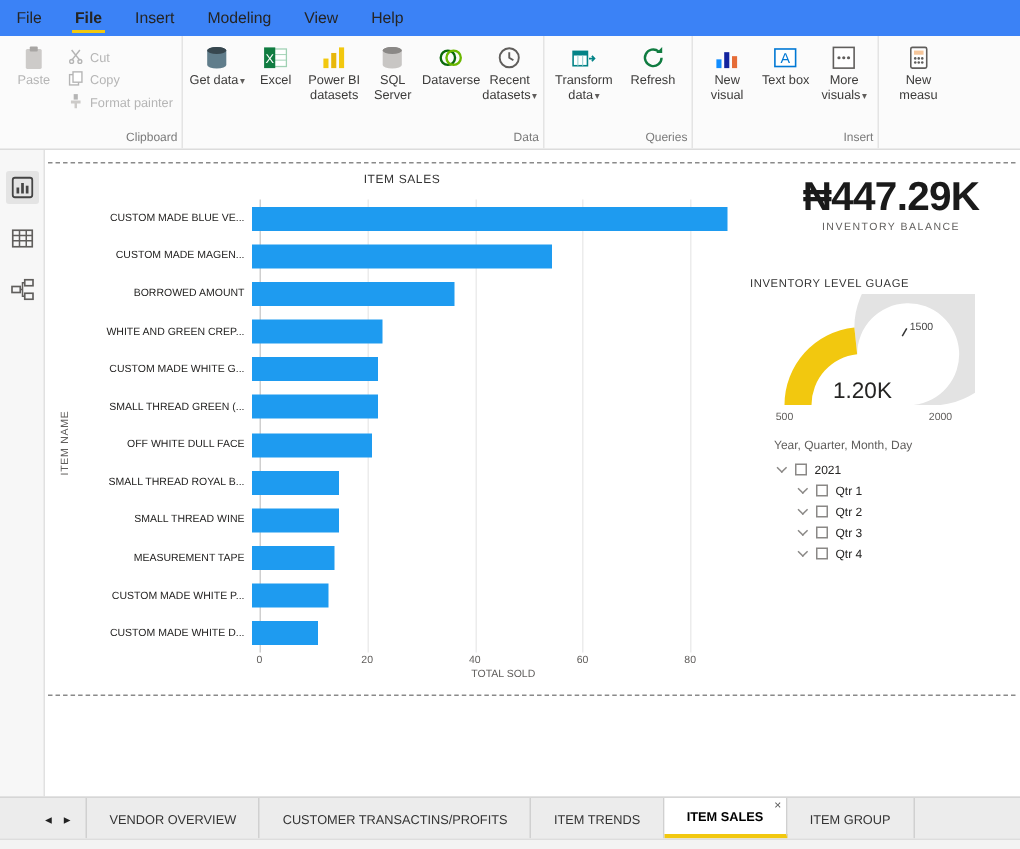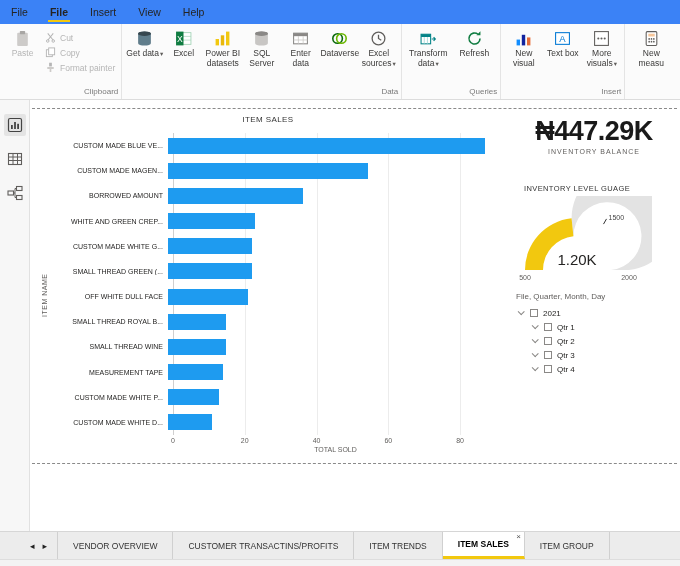--- a/index.html
+++ b/index.html
@@ -57,21 +57,21 @@
   .xaxis { height:11px; position:relative; margin-left:123px; margin-right:2px; }
   .tick { position:absolute; top:2px; transform:translateX(-50%); font-size:7px; color:#605E5C; }
   .xlabel { margin-left:123px; text-align:center; font-size:7px; color:#605E5C; height:11px; }
 
   
   .card-visual { position:absolute; left:480px; top:16px; width:168px; text-align:center; }
   .card-value { font-size:27px; font-weight:bold; color:#1a1a1a; letter-spacing:-0.5px; }
   .card-label { font-size:7px; color:#605E5C; letter-spacing:1px; margin-top:1px; }
 
   
-  .gauge-visual { position:absolute; left:458px; top:84px; width:178px; text-align:center; }
+  .gauge-visual { position:absolute; left:470px; top:84px; width:178px; }
   .gauge-title { font-size:7.5px; letter-spacing:0.4px; color:#333; }
   .gauge-visual svg { margin-top:3px; }
 
   
   .slicer-visual { position:absolute; left:486px; top:192px; width:160px; }
   .slicer-header { font-size:8px; color:#605E5C; margin-bottom:5px; }
   .slicer-row { display:flex; align-items:center; height:14px; font-size:8px; color:#252423; cursor:pointer; }
   .slicer-row.lvl1 { margin-left:14px; }
   .chev { width:5px; height:5px; border-right:1.2px solid #8a8886; border-bottom:1.2px solid #8a8886; transform:rotate(45deg) translateY(-1px); margin:0 7px 2px 2px; flex:none; }
   .cbx { width:8px; height:8px; border:1px solid #8a8886; background:#fff; margin-right:5px; flex:none; }
@@ -90,20 +90,21 @@
   .gauge-value-text { font-size:15px; fill:#252423; }
   .gauge-target-text { font-size:7px; fill:#444; }
 </style>
 </head>
 <body>
 
 <div class="menubar">
   <div class="menu-item">File</div>
   <div class="menu-item active">File</div>
   <div class="menu-item">Insert</div>
+  <div class="menu-item">Modeling</div>
   <div class="menu-item">View</div>
   <div class="menu-item">Help</div>
 </div>
 
 <div class="ribbon">
 
   <div class="ribbon-group">
     <div class="ribbon-items clip-wrap">
       <div class="rb-item grayed">
         <span class="rb-icon">
@@ -182,46 +183,34 @@
               <ellipse cx="8" cy="3.5" rx="6" ry="2.2" fill="#8a8886"></ellipse>
               <path d="M2 3.5 v9 a6 2.2 0 0 0 12 0 v-9" fill="#c8c6c4"></path>
               <ellipse cx="8" cy="3.5" rx="6" ry="2.2" fill="#8a8886"></ellipse>
             </svg>
         </span>
         <span class="rb-text">SQL Server</span>
       </div>
       <div class="rb-item">
         <span class="rb-icon">
           <svg viewBox="0 0 16 16">
-              <rect x="1.5" y="3" width="13" height="10" fill="#fff" stroke="#8a8886"></rect>
-              <rect x="1.5" y="3" width="13" height="2.8" fill="#8a8886"></rect>
-              <line x1="6" y1="5.8" x2="6" y2="13" stroke="#c8c6c4" stroke-width="0.7"></line>
-              <line x1="10.5" y1="5.8" x2="10.5" y2="13" stroke="#c8c6c4" stroke-width="0.7"></line>
-              <line x1="1.5" y1="9.4" x2="14.5" y2="9.4" stroke="#c8c6c4" stroke-width="0.7"></line>
-            </svg>
-        </span>
-        <span class="rb-text">Enter data</span>
-      </div>
-      <div class="rb-item">
-        <span class="rb-icon">
-          <svg viewBox="0 0 16 16">
               <circle cx="6.2" cy="8" r="4.5" fill="none" stroke="#0B6A0B" stroke-width="1.5"></circle>
               <circle cx="9.8" cy="8" r="4.5" fill="none" stroke="#6BB700" stroke-width="1.5"></circle>
             </svg>
         </span>
         <span class="rb-text">Dataverse</span>
       </div>
       <div class="rb-item">
         <span class="rb-icon">
           <svg viewBox="0 0 16 16">
               <circle cx="8" cy="8" r="6" fill="none" stroke="#605E5C" stroke-width="1.2"></circle>
               <path d="M8 4.5 V8 L10.6 9.6" fill="none" stroke="#605E5C" stroke-width="1.2"></path>
             </svg>
         </span>
-        <span class="rb-text"><span>Excel sources</span><span class="dd">▾</span></span>
+        <span class="rb-text"><span>Recent datasets</span><span class="dd">▾</span></span>
       </div>
     </div>
     <div class="ribbon-label">Data</div>
   </div>
 
   <div class="ribbon-group">
     <div class="ribbon-items">
       <div class="rb-item wide">
         <span class="rb-icon">
           <svg viewBox="0 0 16 16">
@@ -449,21 +438,21 @@
         <path fill="#F2C80F" d="M 23 74 A 52 52 0 0 1 69.56451991008203 22.28486144084978 L 71.44603224889978 40.1862555574787 A 34 34 0 0 0 41 74 Z"></path>
         <line stroke="#333" stroke-width="1" x1="101.5" y1="28.100653599424746" x2="104.5" y2="22.904501176718114"></line>
         <text class="gauge-target-text" text-anchor="start" x="106.5" y="23.904501176718114">1500</text>
         <text class="gauge-value-text" x="75" y="69" text-anchor="middle">1.20K</text>
         <text class="gauge-tiny" x="23" y="84" text-anchor="middle">500</text>
         <text class="gauge-tiny" x="127" y="84" text-anchor="middle">2000</text>
       </svg>
     </div>
 
     <div class="slicer-visual">
-      <div class="slicer-header">File, Quarter, Month, Day</div>
+      <div class="slicer-header">Year, Quarter, Month, Day</div>
       <div class="slicer-row">
         <span class="chev"></span>
         <span class="cbx"></span>
         <span>2021</span>
       </div>
       <div class="slicer-row lvl1">
         <span class="chev"></span>
         <span class="cbx"></span>
         <span>Qtr 1</span>
       </div>

